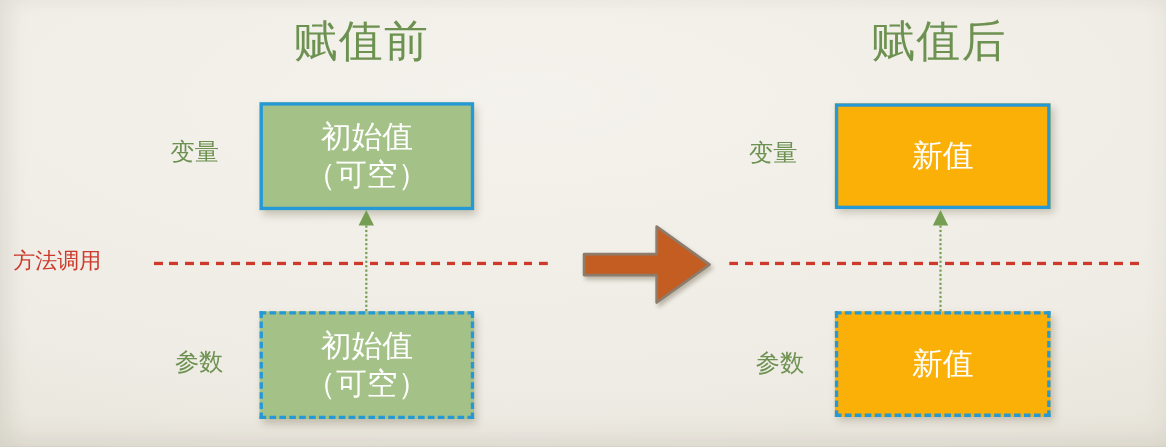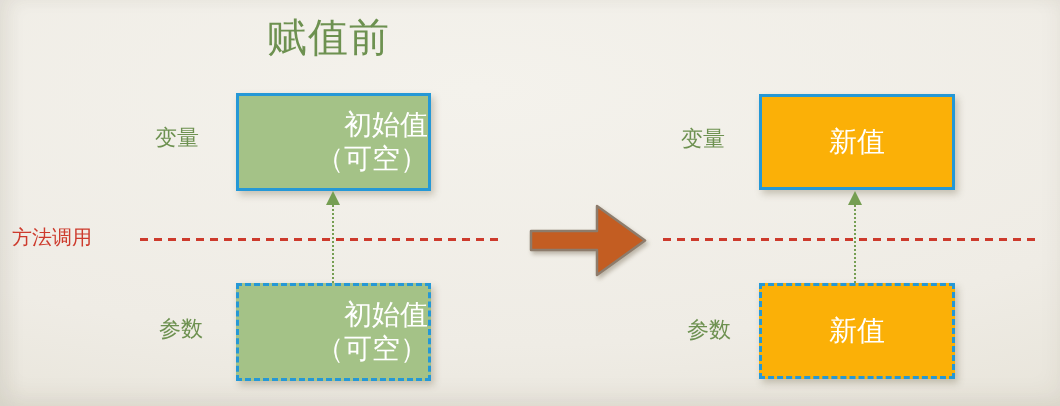--- a/index.html
+++ b/index.html
@@ -44,21 +44,21 @@
     display: flex;
     flex-direction: column;
     align-items: center;
     justify-content: center;
     text-align: center;
     color: var(--box-text-white, #ffffff);
     font-size: 28px;
     line-height: 34px;
     box-shadow: 3px 4px 7px rgba(100, 88, 60, 0.30);
   }
-  .value-box.green  { background: var(--box-green, #a4c287); align-items: flex-end; }
+  .value-box.green  { background: var(--box-green, #a4c287); }
   .value-box.orange { background: var(--box-orange, #fbb007); }
   .value-box.solid  { border: 3px solid  var(--border-blue, #2598d6); }
   .value-box.dashed { border: 3px dashed var(--border-blue, #2598d6); }
 
   #left-var-box    { left: 236px; top: 93px;  width: 195px; height: 98px; }
   #left-param-box  { left: 236px; top: 283px; width: 195px; height: 98px; }
   #right-var-box   { left: 759px; top: 94px;  width: 196px; height: 96px; }
   #right-param-box { left: 759px; top: 283px; width: 196px; height: 96px; }
 
   #method-call-label {
@@ -102,20 +102,21 @@
     left: 529px; top: 203px;
     filter: drop-shadow(2px 3px 2px rgba(90, 75, 50, 0.35));
   }
 </style>
 </head>
 <body>
 
 <div class="stage">
 
   <div class="panel-title" id="title-before">赋值前</div>
+  <div class="panel-title" id="title-after">赋值后</div>
 
   <div class="side-label" id="left-var-label">变量</div>
   <div class="value-box green solid" id="left-var-box">
     <div>初始值</div>
     <div>（可空）</div>
   </div>
 
   <div class="side-label" id="left-param-label">参数</div>
   <div class="value-box green dashed" id="left-param-box">
     <div>初始值</div>

